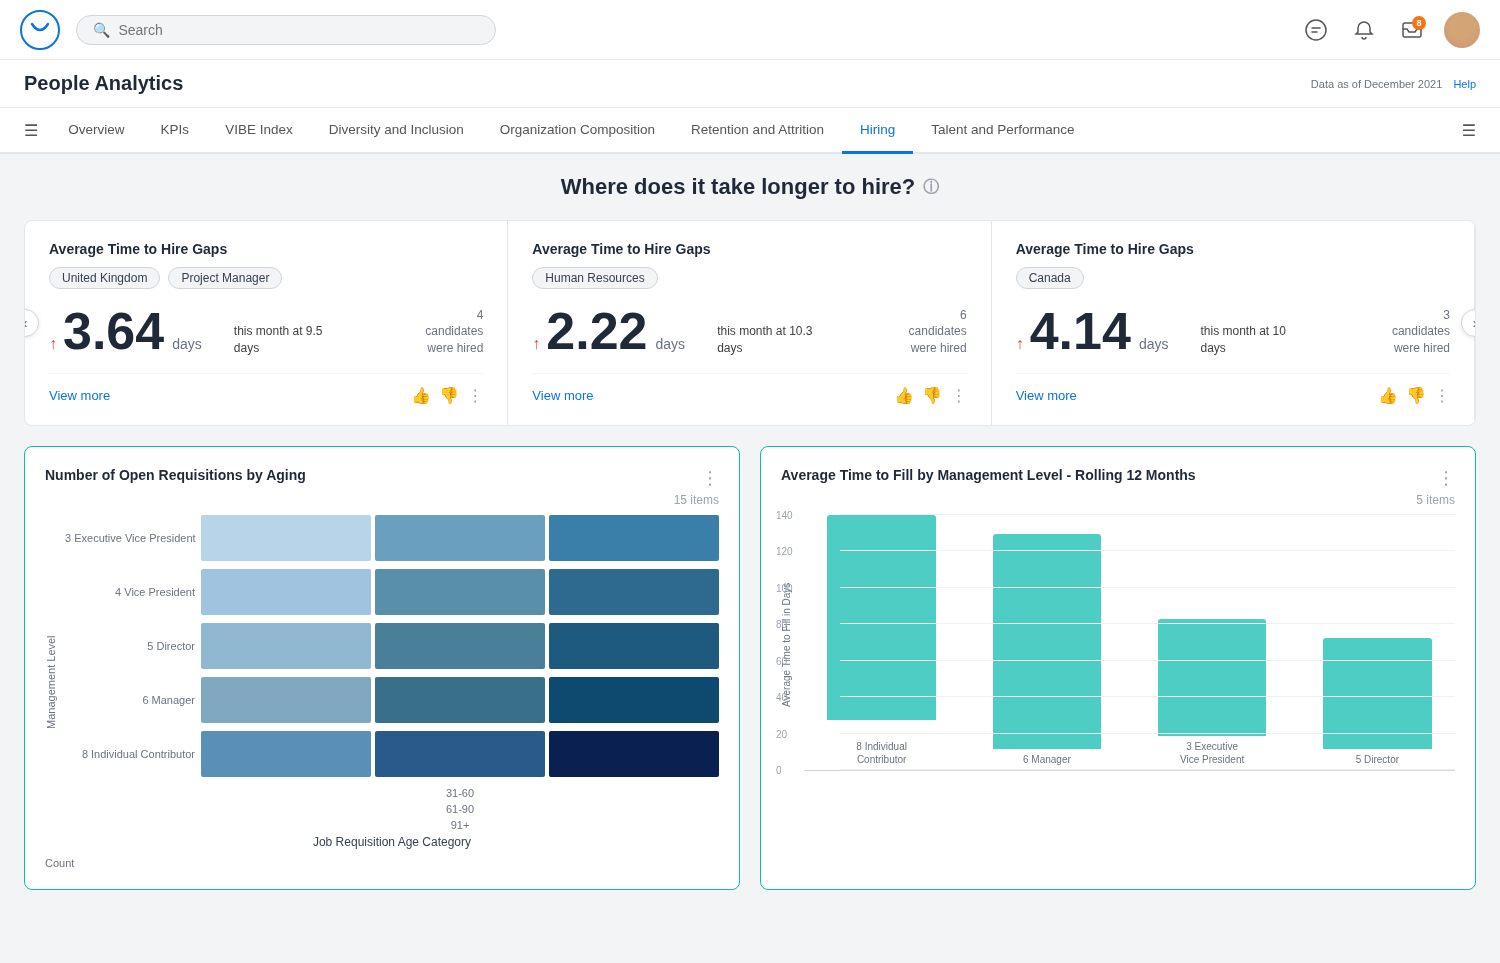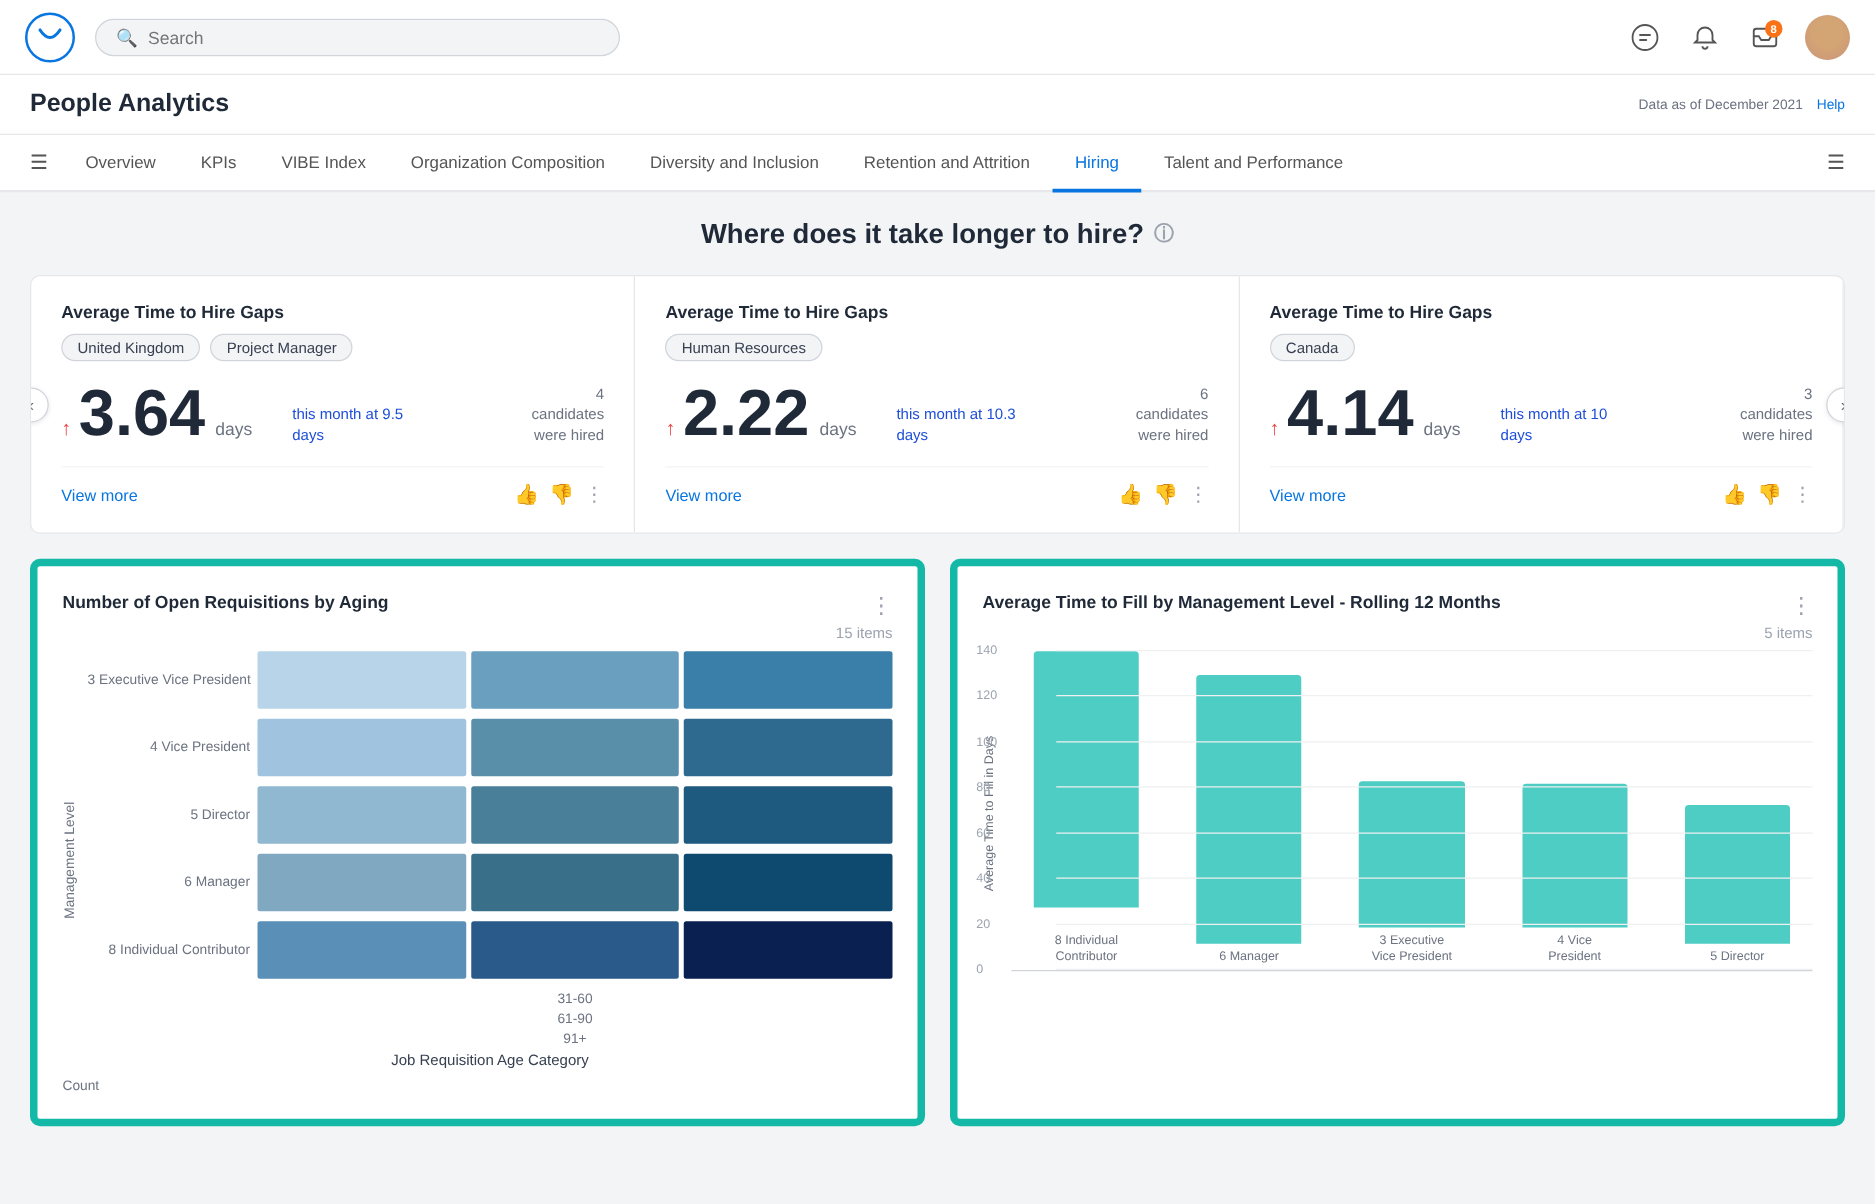--- a/index.html
+++ b/index.html
@@ -96,34 +96,34 @@
     .card-tags { display: flex; gap: 8px; flex-wrap: wrap; margin-bottom: 16px; }
     .tag {
       background: #f3f4f6; border: 1px solid #d1d5db; border-radius: 14px;
       padding: 3px 12px; font-size: 12px; color: #374151;
     }
     .card-metric-row { display: flex; align-items: flex-end; gap: 16px; }
     .metric-main { display: flex; align-items: baseline; gap: 4px; }
     .up-arrow { color: #ef4444; font-size: 16px; margin-right: 2px; }
     .metric-number { font-size: 52px; font-weight: 700; color: #1f2937; line-height: 1; }
     .metric-unit { font-size: 14px; color: #6b7280; margin-left: 4px; }
-    .metric-sub { font-size: 12px; color: #1d4ed8; line-height: 1.4; }
+    .metric-sub { font-size: 12px; color: #404040; line-height: 1.4; }
     .metric-right { font-size: 12px; color: #6b7280; line-height: 1.4; text-align: right; }
     .card-footer {
       display: flex; align-items: center; justify-content: space-between;
       margin-top: 16px; padding-top: 12px; border-top: 1px solid #f3f4f6;
     }
     .view-more { color: #0875e1; font-size: 13px; cursor: pointer; font-weight: 500; }
     .card-actions { display: flex; gap: 8px; align-items: center; }
     .action-icon { color: #9ca3af; cursor: pointer; font-size: 16px; }
 
     
     .charts-row { display: flex; gap: 20px; }
     .chart-panel {
-      background: #fff; border: 6px solid #14b8a6; border-radius: 8px;
+      background: #fff; border: 1px solid #14b8a6; border-radius: 8px;
       padding: 20px; flex: 1;
     }
     .chart-header { display: flex; align-items: flex-start; justify-content: space-between; margin-bottom: 4px; }
     .chart-title { font-size: 14px; font-weight: 600; color: #1f2937; }
     .chart-items { font-size: 12px; color: #9ca3af; text-align: right; margin-bottom: 8px; }
     .chart-three-dot { color: #9ca3af; cursor: pointer; font-size: 18px; }
 
     
     .heatmap-container { display: flex; gap: 0; }
     .heatmap-y-label {
@@ -197,22 +197,22 @@
     <span>Data as of December 2021</span>
     <a href="#">Help</a>
   </span>
 </div>
 
 <div class="tabs-bar">
   <span class="hamburger-icon">☰</span>
   <div class="tab">Overview</div>
   <div class="tab">KPIs</div>
   <div class="tab">VIBE Index</div>
+  <div class="tab">Diversity and Inclusion</div>
   <div class="tab">Organization Composition</div>
-  <div class="tab">Diversity and Inclusion</div>
   <div class="tab">Retention and Attrition</div>
   <div class="tab active">Hiring</div>
   <div class="tab">Talent and Performance</div>
   <div class="tabs-end">
     <span class="hamburger-icon">☰</span>
   </div>
 </div>
 
 <div class="main-content">
 
@@ -415,25 +415,20 @@
               <div style="display: flex; flex-direction: column; align-items: center; justify-content: flex-end; flex: 1 1 0%; height: 100%;">
                 <div style="width: 70%; background: rgb(78, 205, 196); border-radius: 3px 3px 0px 0px; height: 85.7143%;"></div>
                 <div style="font-size: 10px; color: rgb(107, 114, 128); text-align: center; margin-top: 4px; line-height: 1.3; white-space: pre-line;">6 Manager</div>
               </div>
               <div style="display: flex; flex-direction: column; align-items: center; justify-content: flex-end; flex: 1 1 0%; height: 100%;">
                 <div style="width: 70%; background: rgb(78, 205, 196); border-radius: 3px 3px 0px 0px; height: 46.4286%;"></div>
                 <div style="font-size: 10px; color: rgb(107, 114, 128); text-align: center; margin-top: 4px; line-height: 1.3; white-space: pre-line;">3 Executive
 Vice President</div>
               </div>
               <div style="display: flex; flex-direction: column; align-items: center; justify-content: flex-end; flex: 1 1 0%; height: 100%;">
-                <div style="width: 70%; background: rgb(78, 205, 196); border-radius: 3px 3px 0px 0px; height: 45.7143%;"></div>
-                <div style="font-size: 10px; color: rgb(107, 114, 128); text-align: center; margin-top: 4px; line-height: 1.3; white-space: pre-line;">4 Vice
-President</div>
-              </div>
-              <div style="display: flex; flex-direction: column; align-items: center; justify-content: flex-end; flex: 1 1 0%; height: 100%;">
                 <div style="width: 70%; background: rgb(78, 205, 196); border-radius: 3px 3px 0px 0px; height: 44.2857%;"></div>
                 <div style="font-size: 10px; color: rgb(107, 114, 128); text-align: center; margin-top: 4px; line-height: 1.3; white-space: pre-line;">5 Director</div>
               </div>
             </div>
           <div style="height:1px; background:#d1d5db; margin-bottom:4px;"></div>
         </div>
       </div>
     </div>
 
   </div>

